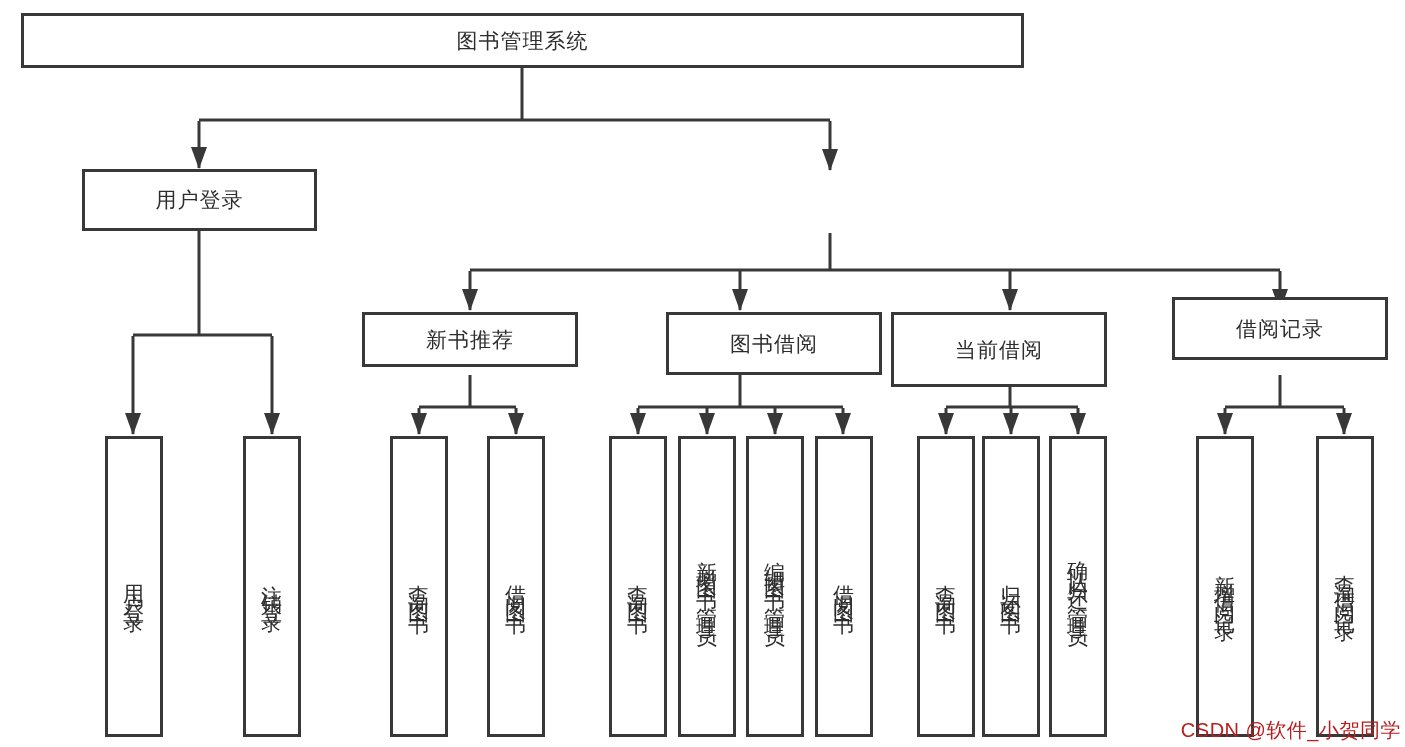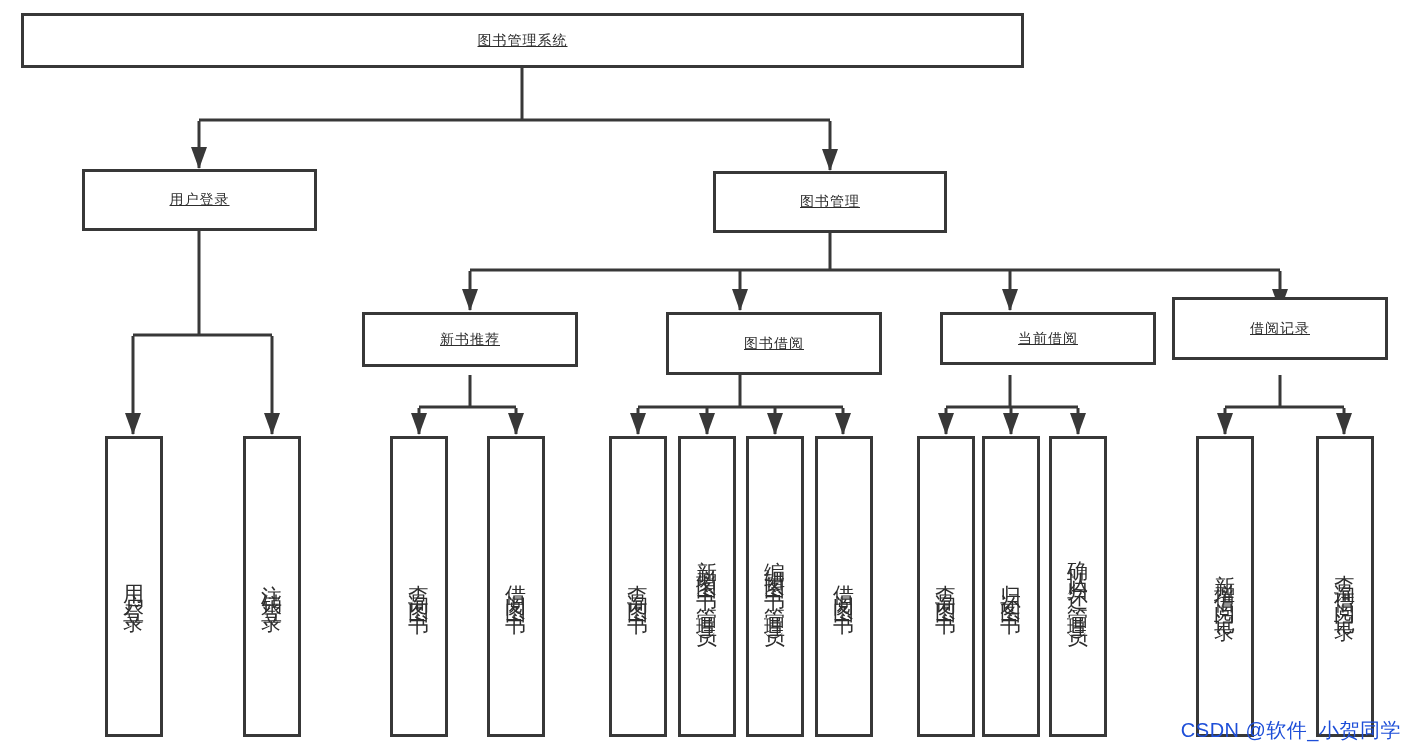--- a/index.html
+++ b/index.html
@@ -26,44 +26,43 @@
     box-sizing: border-box;
     border: 3px solid #383838;
     background: #ffffff;
     display: flex;
     align-items: center;
     justify-content: center;
     color: #2d2d2d;
     z-index: 2;
   }
   .node.hlabel {
-    font-size: 14px;
+    font-size: 21px;
     letter-spacing: 1px;
     white-space: nowrap;
-    text-decoration: underline;
   }
   .node.leaf {
     width: 58px;
     height: 301px;
     top: 436px;
   }
   .vtext {
     writing-mode: vertical-lr;
     text-orientation: mixed;
     font-size: 21px;
     line-height: 1.1;
     letter-spacing: 0.45em;
     white-space: nowrap;
   }
   .watermark {
     position: absolute;
     top: 717px;
     right: 4px;
     font-size: 20px;
-    color: #1d4ed8;
+    color: #b91c1c;
     letter-spacing: 0.5px;
     z-index: 5;
     white-space: nowrap;
   }
 </style>
 </head>
 <body>
 
 <div class="stage">
 
@@ -100,25 +99,24 @@
     <path class="connector-line" marker-end="url(#arrow)" d="M946 408 V434"></path>
     <path class="connector-line" marker-end="url(#arrow)" d="M1011 408 V434"></path>
     <path class="connector-line" marker-end="url(#arrow)" d="M1078 408 V434"></path>
     <path class="connector-line" marker-end="url(#arrow)" d="M1225 408 V434"></path>
     <path class="connector-line" marker-end="url(#arrow)" d="M1344 408 V434"></path>
   </svg>
 
   <div class="node hlabel" style="left:21px; top:13px; width:1003px; height:55px;">图书管理系统</div>
 
   <div class="node hlabel" style="left:82px; top:169px; width:235px; height:62px;">用户登录</div>
-  <div class="node hlabel" style="left:713px; top:171px; width:234px; height:62px;">图书管理</div>
 
   <div class="node hlabel" style="left:362px; top:312px; width:216px; height:55px;">新书推荐</div>
   <div class="node hlabel" style="left:632px; top:312px; width:216px; height:63px;margin-left:34px;">图书借阅</div>
-  <div class="node hlabel" style="left:940px; top:312px; width:216px; height:53px;">当前借阅</div>
+  <div class="node hlabel" style="left:891px; top:312px; width:216px; height:75px;">当前借阅</div>
   <div class="node hlabel" style="left:1172px; top:297px; width:216px; height:63px;">借阅记录</div>
 
   <div class="node leaf" style="left:105px;">
     <span class="vtext">用户登录</span>
   </div>
   <div class="node leaf" style="left:243px;">
     <span class="vtext">注销登录</span>
   </div>
   <div class="node leaf" style="left:390px;">
     <span class="vtext">查询图书</span>

